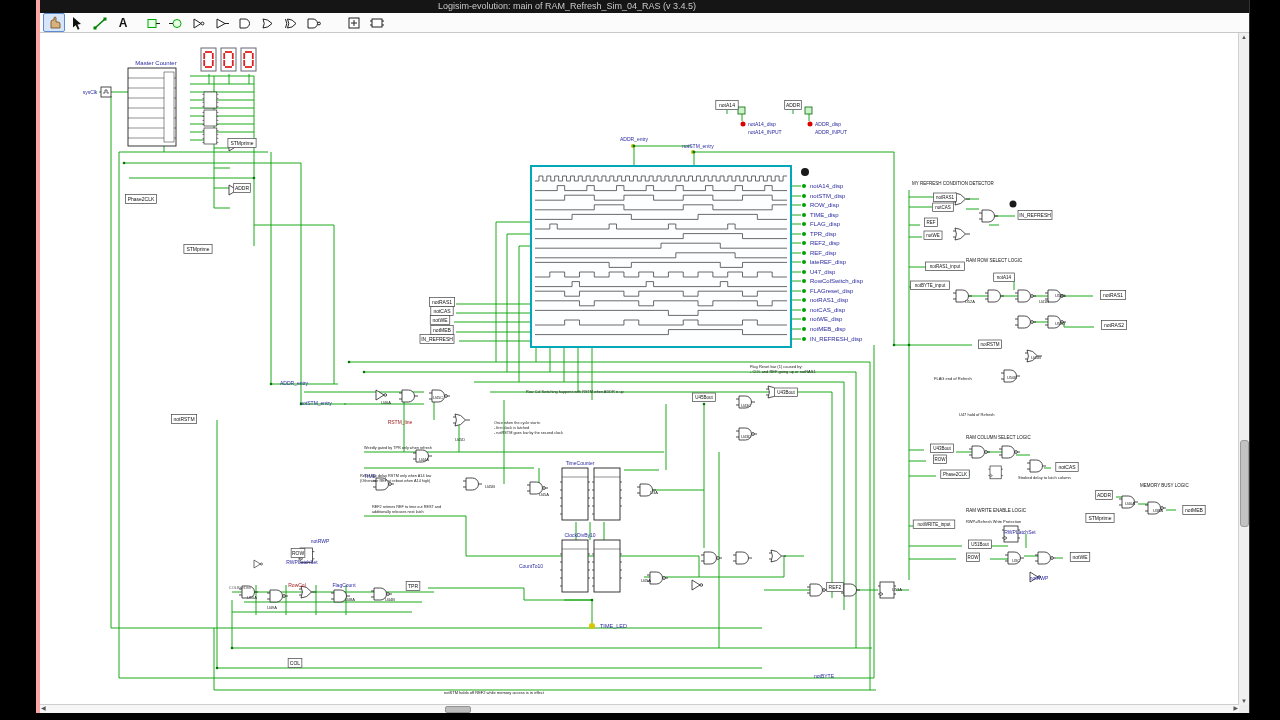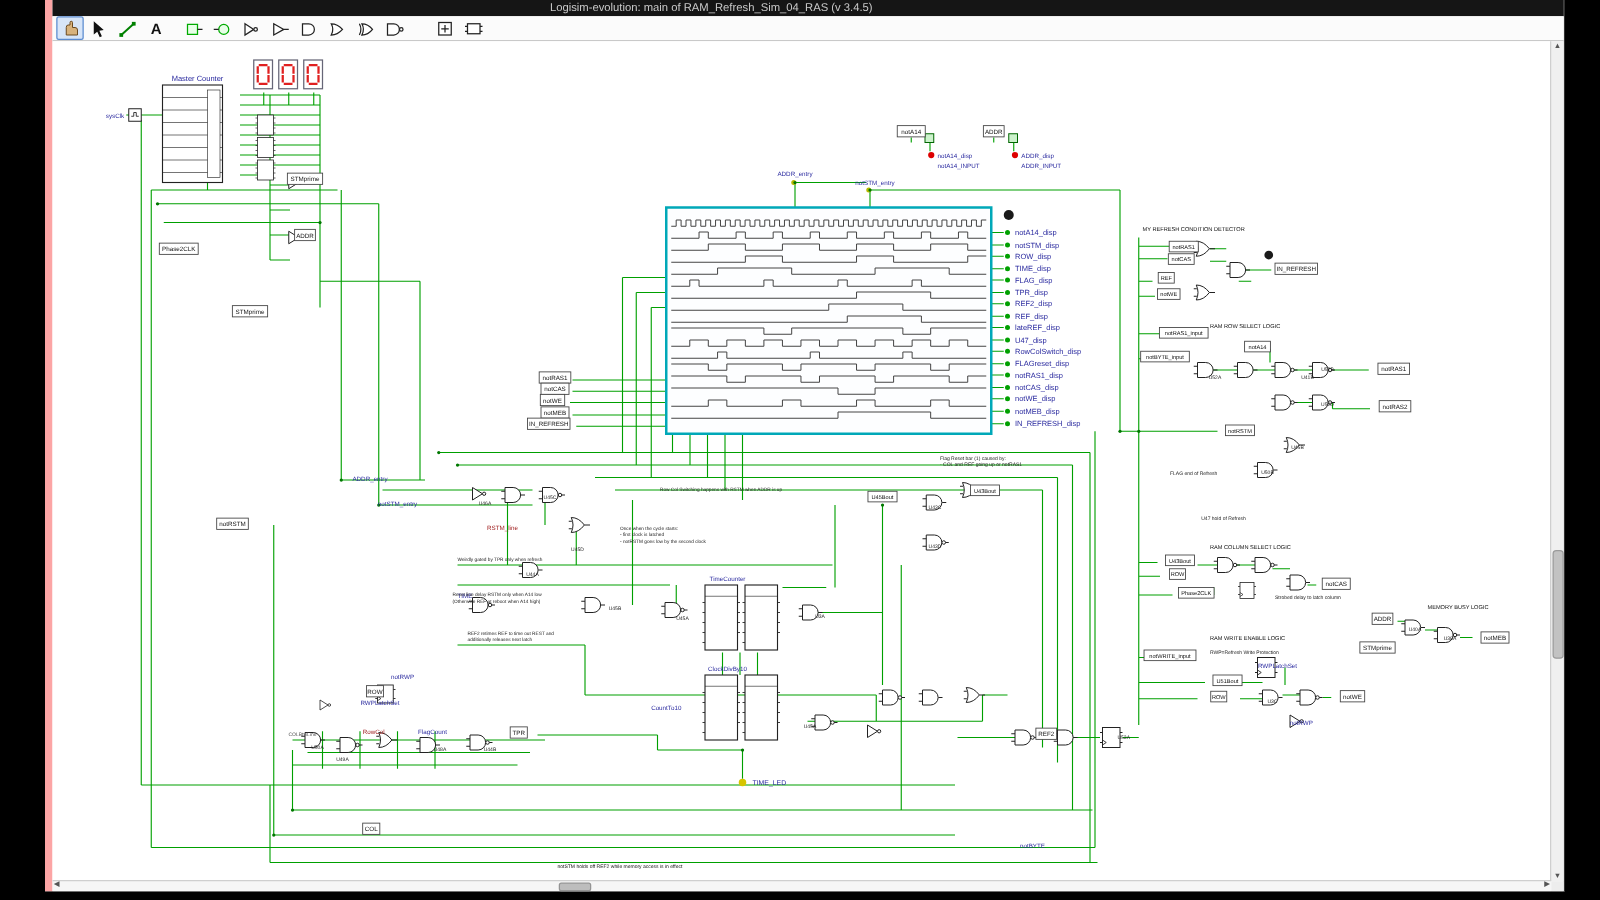--- a/index.html
+++ b/index.html
@@ -1,17 +1,17 @@
 <!DOCTYPE html>
 <html><head>
 <meta charset="utf-8">
 <style>
   html,body{margin:0;padding:0;background:#000;font-family:"Liberation Sans",sans-serif;}
   .screen{position:relative;width:1280px;height:720px;background:#000;overflow:hidden;}
-  .window{position:absolute;left:36px;top:0;width:1209px;height:713px;background:#fff;border-right:1px solid #333;border-left:6px solid #fca5a5;}
+  .window{position:absolute;left:36px;top:0;width:1209px;height:713px;background:#fff;border-right:1px solid #333;border-left:4px solid #fca5a5;}
   .titlebar{position:absolute;left:0;top:0;width:100%;height:13px;background:#151515;}
   .titlebar .title{position:absolute;left:527px;top:1px;transform:translateX(-50%);color:#c9c9c9;font-size:9px;white-space:nowrap;}
   .toolbar{position:absolute;left:0;top:13px;width:100%;height:20px;background:#fbfbfb;border-bottom:1px solid #c9c9c9;display:flex;align-items:center;padding-left:3px;box-sizing:border-box;}
   .tbtn{width:20px;height:17px;display:flex;align-items:center;justify-content:center;margin-right:1px;border:1px solid transparent;border-radius:2px;}
   .tbtn.sel{background:#d7e5f8;border-color:#5b8bd0;}
   .tbtn svg{display:block;}
   .tb-gap{width:7px;}
   .tb-gap2{width:17px;}
   .texttool{font-size:12px;font-weight:bold;color:#111;line-height:1;}
   .canvas{position:absolute;left:0;top:33px;right:10px;bottom:8px;background:#fff;overflow:hidden;}

